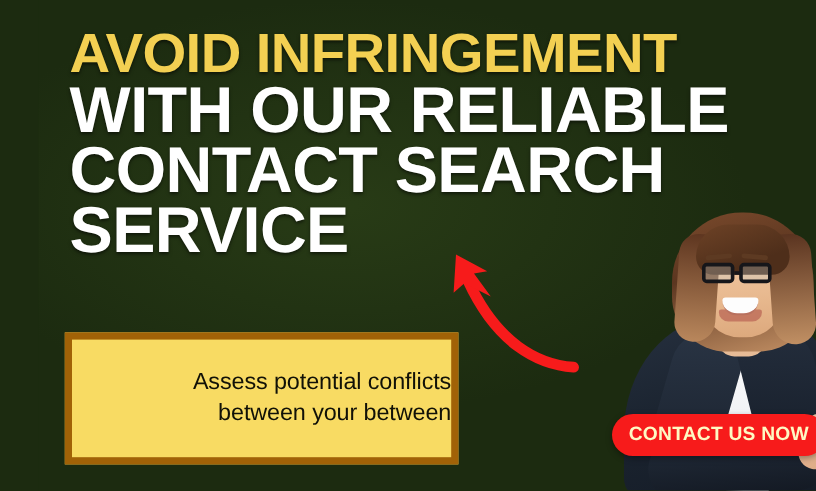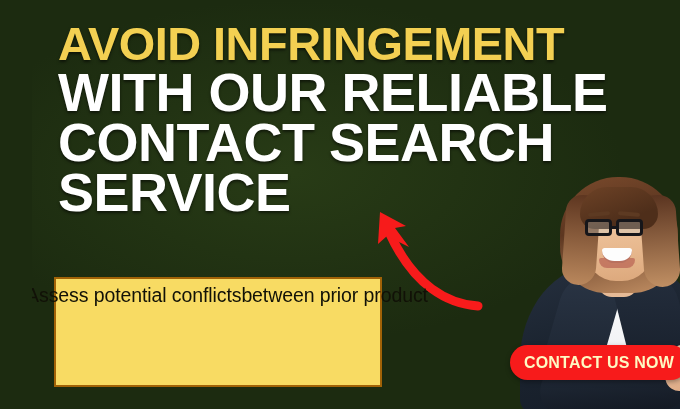--- a/index.html
+++ b/index.html
@@ -60,26 +60,27 @@
   .hl-white.l3 { margin-top: -2px; }
 
   
   .callout {
     position: absolute;
     left: 22px;
     top: 277px;
     width: 328px;
     height: 110px;
     background: #f8db63;
-    border: 2px solid #a16207;
+    border: 6px solid #a16207;
     box-sizing: border-box;
     display: flex;
-    flex-direction: row;
+    flex-direction: column;
     justify-content: center;
     padding: 4px 0 4px 18px;
+    text-align: right;
   }
   .callout p {
     margin: 0;
     color: #111107;
     font-size: 19.5px;
     line-height: 1.33;
     font-weight: 400;
     letter-spacing: -0.1px;
     white-space: nowrap;
   }
@@ -353,20 +354,20 @@
     <p class="hl-line hl-white l3">SERVICE</p>
   </div>
 
   <svg class="arrow" viewBox="0 0 135 125">
     <path d="M116 108 C 86 106, 52 88, 28 36" stroke="#f71b1b" stroke-width="9" fill="none" stroke-linecap="round"></path>
     <path d="M18 14 L 16 46 L 25 38 L 47 49 L 33 30 L 44 28 Z" fill="#f71b1b"></path>
   </svg>
 
   <div class="callout">
     <p>Assess potential conflicts</p>
-    <p>between prior product</p>
+    <p>between your between</p>
   </div>
 
   <div class="cta">
     <span>CONTACT US NOW</span>
   </div>
 
 </div>
 
 </body></html>

